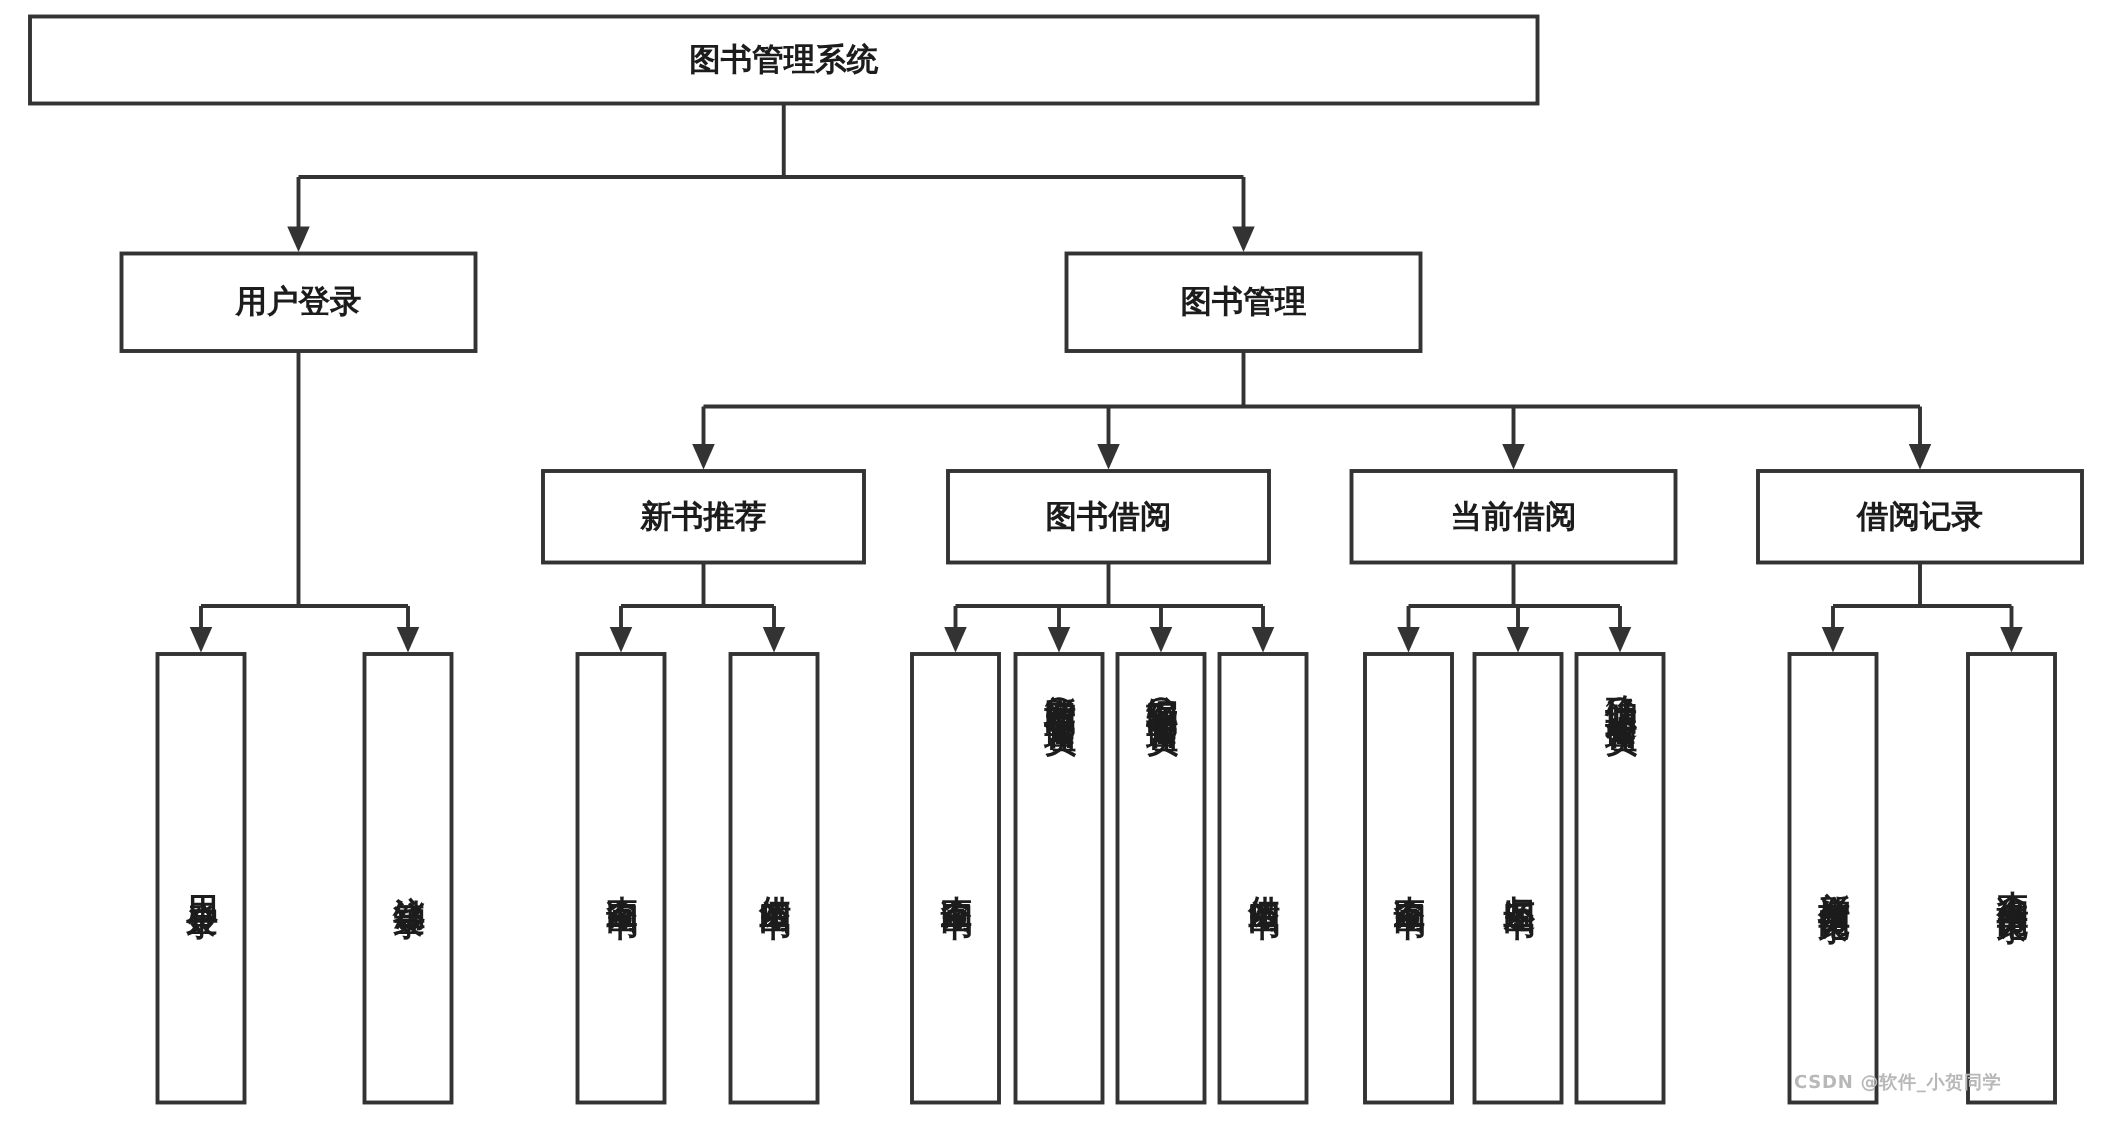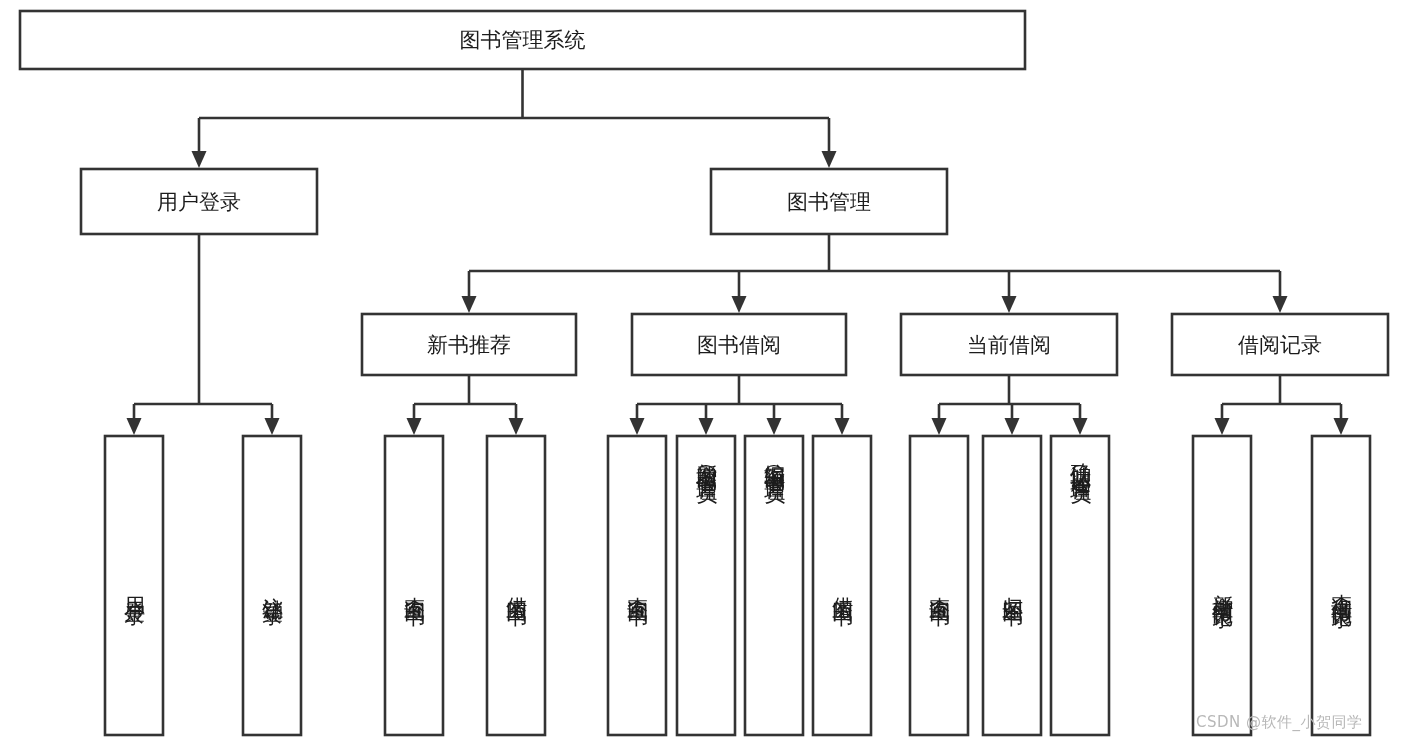--- a/index.html
+++ b/index.html
@@ -14,20 +14,21 @@
     position: relative;
     overflow: hidden;
     font-family: "DejaVu Sans", "Liberation Sans", sans-serif;
   }
   #diagram-root {
     position: absolute;
     left: 0;
     top: 0;
     width: 1405px;
     height: 747px;
+    font-weight: bold;
   }
   svg.diagram-canvas {
     display: block;
     width: 1405px;
     height: 747px;
   }
   .node-box {
     fill: #ffffff;
     stroke: #333333;
     stroke-width: 2.6;
@@ -66,21 +67,21 @@
     font-size: 21px;
     line-height: 1.22;
     letter-spacing: 3px;
     color: #1c1c1c;
     white-space: nowrap;
     text-align: center;
   }
   .watermark {
     position: absolute;
     font-family: "DejaVu Sans", "Liberation Sans", sans-serif;
-    font-size: 15px;
+    font-size: 12px;
     color: #b8b8b8;
     white-space: nowrap;
     letter-spacing: 0.5px;
     pointer-events: none;
   }
 </style>
 </head>
 <body>
 
 <div id="diagram-root">

